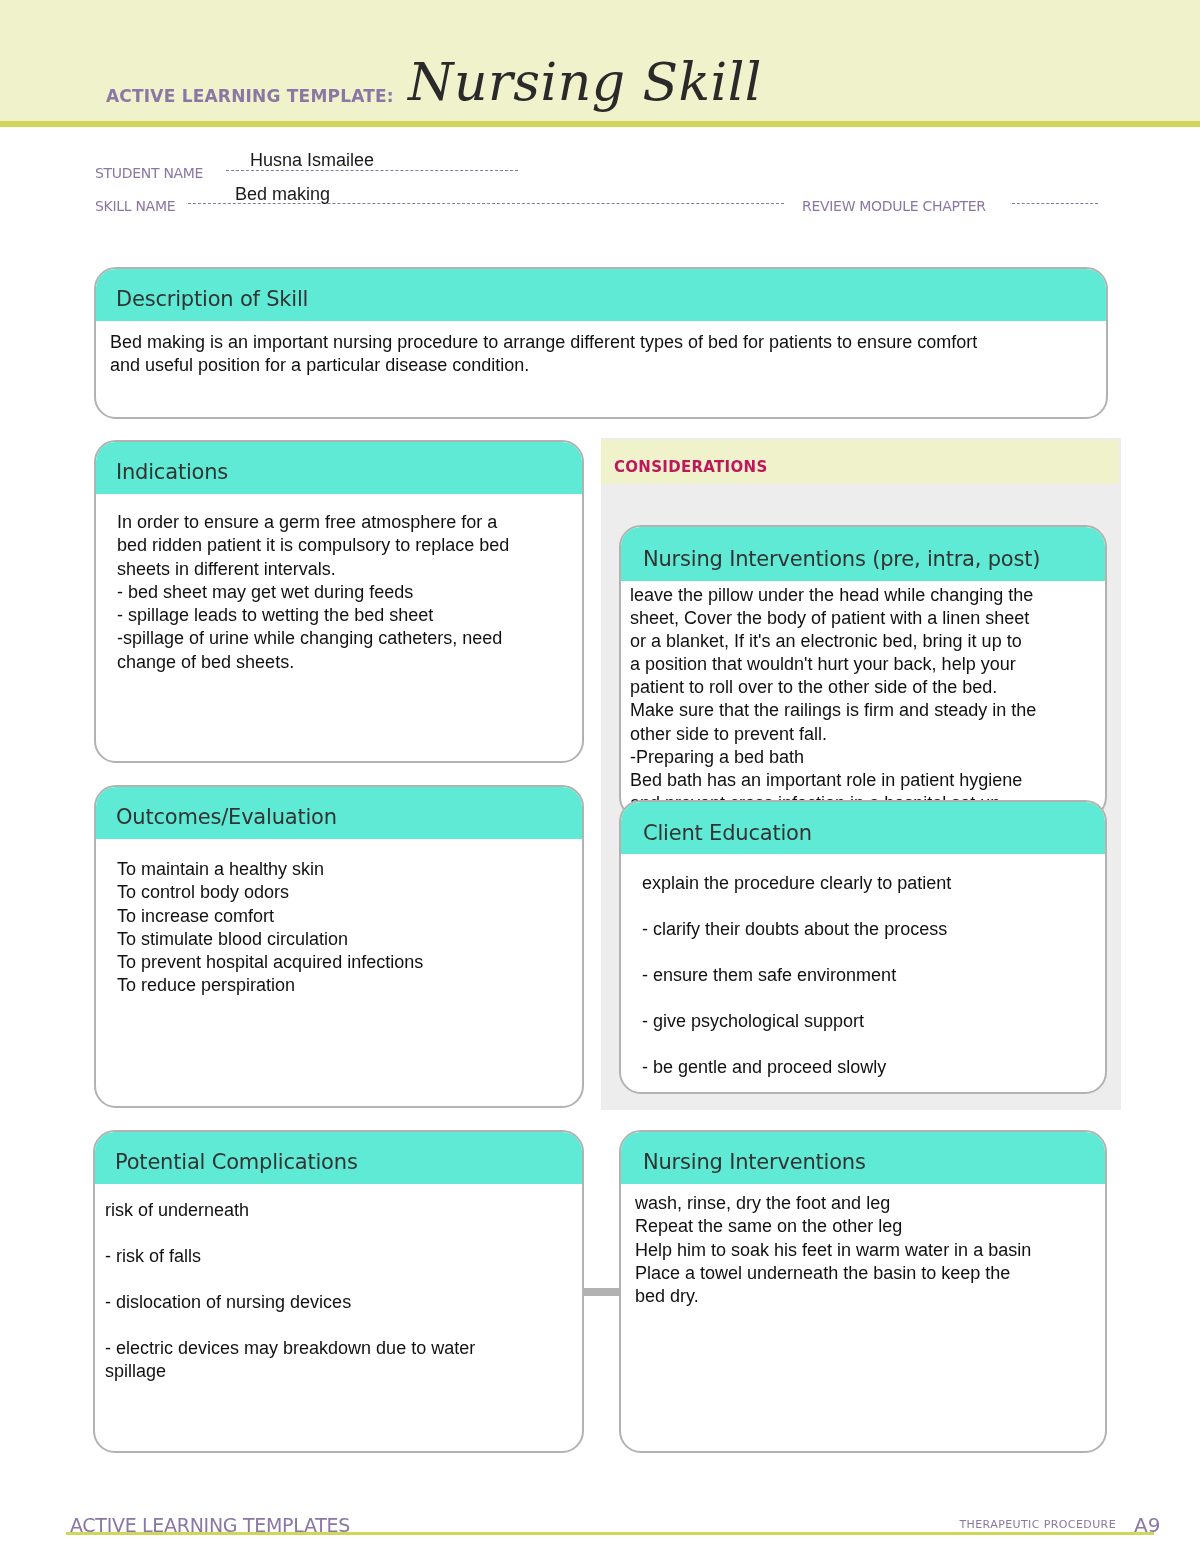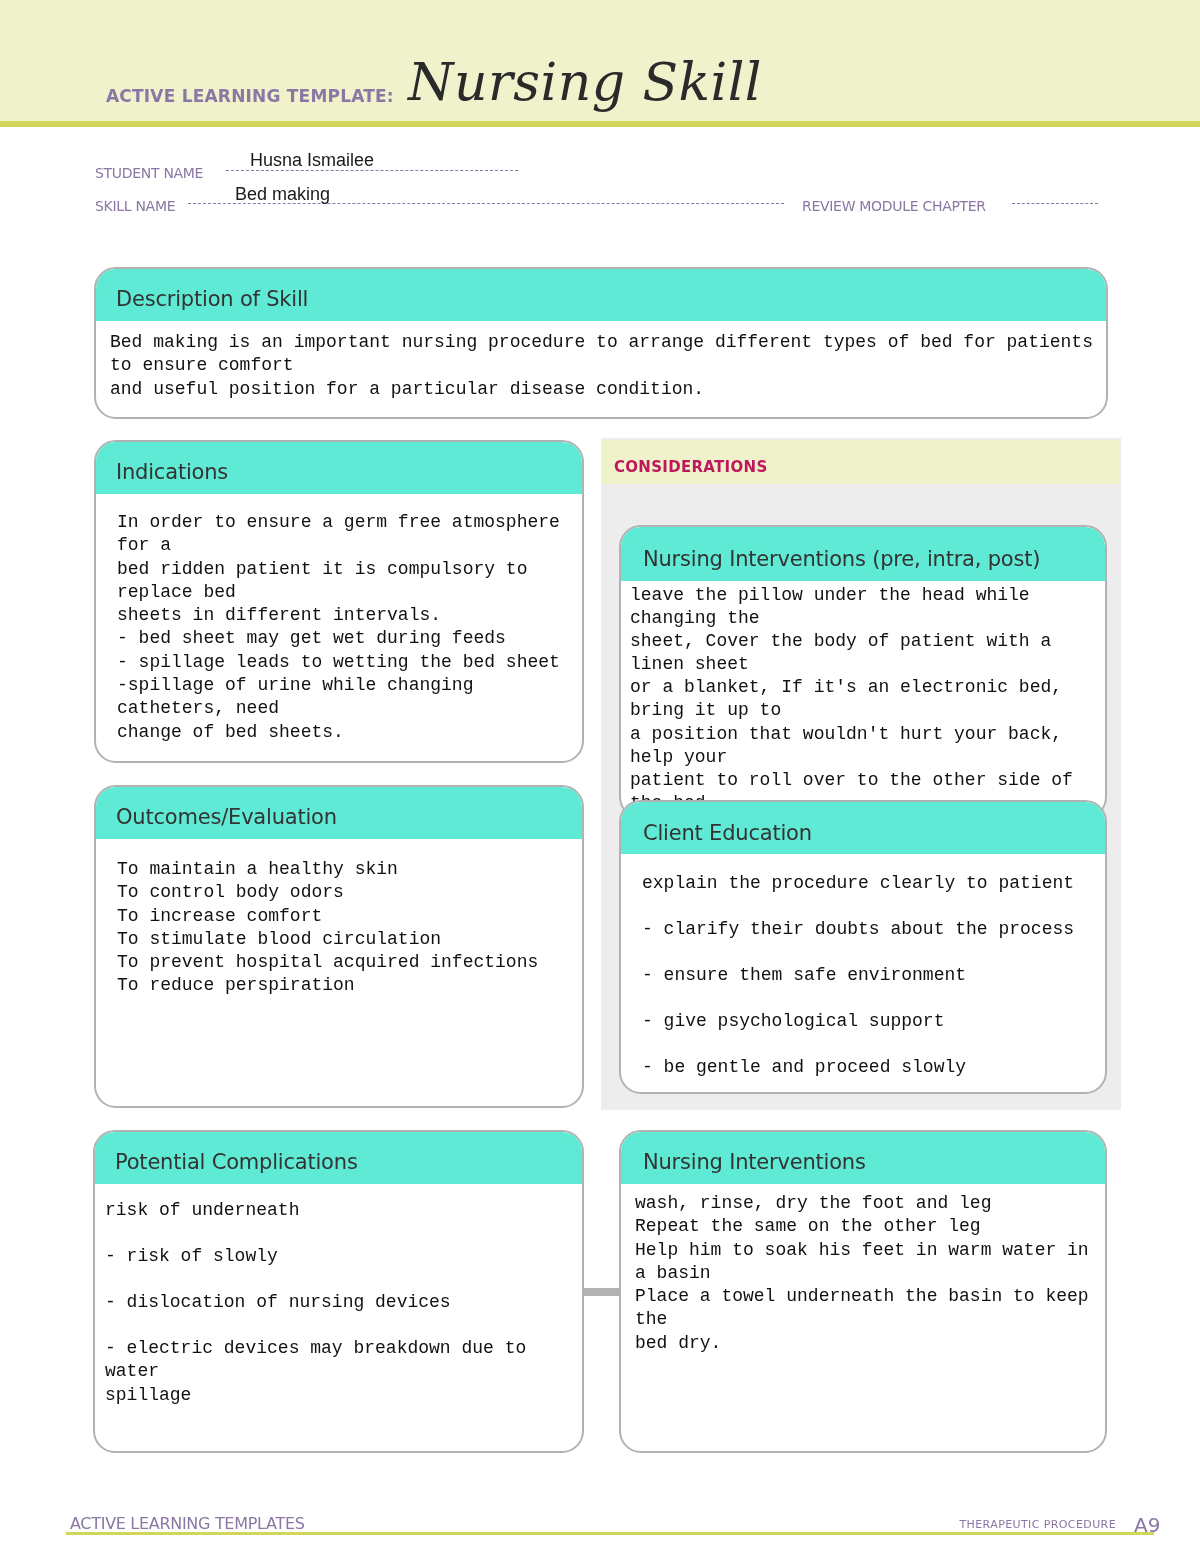--- a/index.html
+++ b/index.html
@@ -10,29 +10,29 @@
   .hdr-line { position: absolute; left: 0; top: 121px; width: 1200px; height: 6px; background: #cfd65a; }
   .hdr-label { position: absolute; left: 106px; top: 86px; font-family: "DejaVu Sans", sans-serif; font-weight: bold; font-size: 17px; color: #8a77a3; letter-spacing: 0.2px; }
   .hdr-title { position: absolute; left: 408px; top: 52px; font-family: "DejaVu Serif", serif; font-style: italic; font-size: 52px; color: #2a2a2a; letter-spacing: 0.5px; }
 
   .field-label { position: absolute; font-family: "DejaVu Sans", sans-serif; font-size: 14px; color: #8a77a3; letter-spacing: -0.3px; }
   .field-value { position: absolute; font-family: "Liberation Sans", sans-serif; font-size: 18px; color: #1a1a1a; }
   .underline { position: absolute; border-bottom: 1.5px dashed #8a77a3; height: 1px; }
 
   .box { position: absolute; border: 2.5px solid #b2b2b2; border-radius: 22px; background: #ffffff; overflow: hidden; }
   .box-head { height: 52px; background: #5eead4; padding-left: 20px; font-family: "DejaVu Sans", sans-serif; font-size: 21px; color: #333333; line-height: 60px; letter-spacing: -0.2px; }
-  .box-body { font-family: Liberation Mono, monospace; font-size: 18px; line-height: 23.3px; color: #111111; white-space: pre-line; }
+  .box-body { font-family: Liberation Sans, sans-serif; font-size: 18px; line-height: 23.3px; color: #111111; white-space: pre-line; }
 
   .consid { position: absolute; left: 601px; top: 438px; width: 520px; height: 672px; background: #ededed; }
   .consid-head { position: absolute; left: 601px; top: 440px; width: 518px; height: 44px; background: #f0f2cc; }
   .consid-label { position: absolute; left: 614px; top: 458px; font-family: "DejaVu Sans", sans-serif; font-weight: bold; font-size: 15px; color: #be185d; letter-spacing: 0.3px; }
 
   .connector { position: absolute; left: 582px; top: 1288px; width: 40px; height: 8px; background: #b2b2b2; }
 
-  .ftr-left { position: absolute; left: 70px; top: 1514px; font-family: "DejaVu Sans", sans-serif; font-size: 16px; color: #8a77a3; letter-spacing: -0.3px; }
+  .ftr-left { position: absolute; left: 70px; top: 1514px; font-family: "DejaVu Sans", sans-serif; font-size: 19px; color: #8a77a3; letter-spacing: -0.3px; }
   .ftr-right { position: absolute; right: 84px; top: 1518px; font-family: "DejaVu Sans", sans-serif; font-size: 11px; color: #8a77a3; letter-spacing: 0.4px; }
   .ftr-page { position: absolute; left: 1134px; top: 1513px; font-family: "DejaVu Sans", sans-serif; font-size: 20px; color: #8a77a3; }
   .ftr-line { position: absolute; left: 66px; top: 1532px; width: 1088px; height: 3px; background: #cfd65a; }
 </style>
 </head>
 <body>
 
 <div class="hdr-band"></div>
 <div class="hdr-line"></div>
 <div class="hdr-label">ACTIVE LEARNING TEMPLATE:</div>
@@ -103,21 +103,21 @@
 To increase comfort
 To stimulate blood circulation
 To prevent hospital acquired infections
 To reduce perspiration</div>
 </div>
 
 <div class="box" style="left:93px; top:1130px; width:491px; height:323px;">
   <div class="box-head">Potential Complications</div>
   <div style="padding:15px 0 0 10px;">
     <div class="box-body" style="height:46px;">risk of underneath</div>
-    <div class="box-body" style="height:46px;">- risk of slowly</div>
+    <div class="box-body" style="height:46px;">- risk of falls</div>
     <div class="box-body" style="height:46px;">- dislocation of nursing devices</div>
     <div class="box-body">- electric devices may breakdown due to water
   spillage</div>
   </div>
 </div>
 
 <div class="connector"></div>
 
 <div class="box" style="left:619px; top:1130px; width:488px; height:323px;">
   <div class="box-head" style="padding-left:22px;">Nursing Interventions</div>

